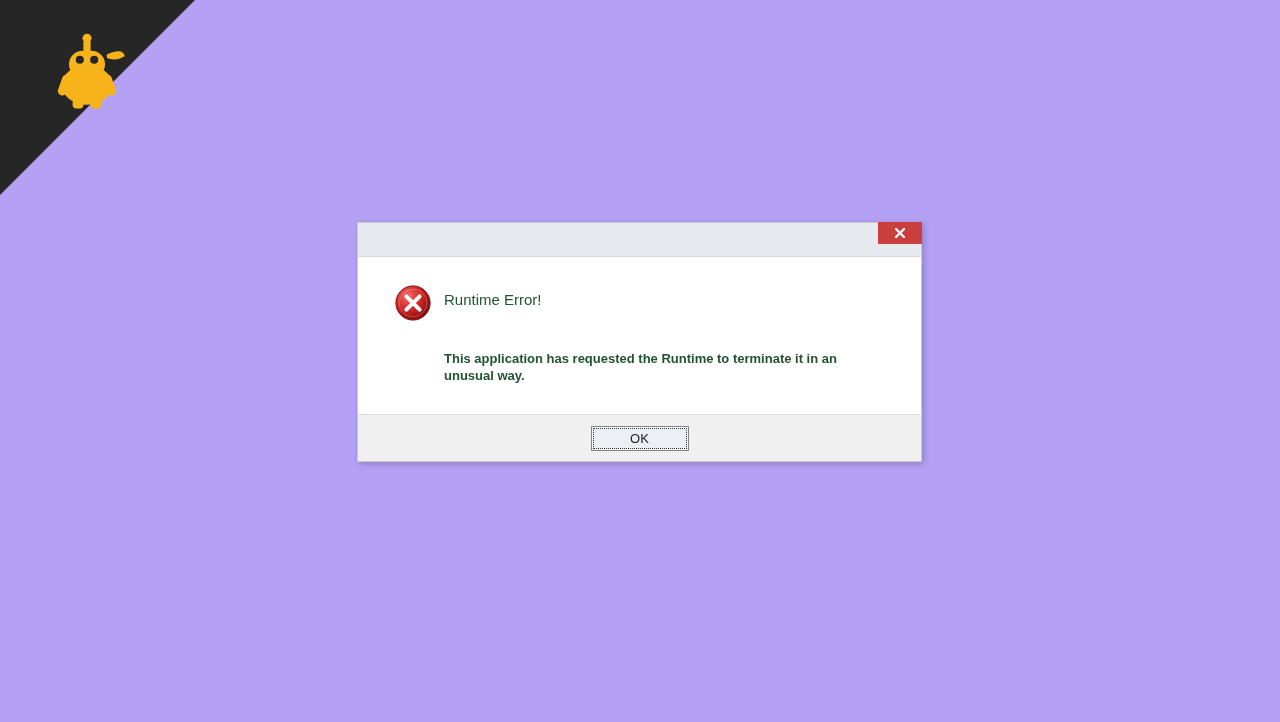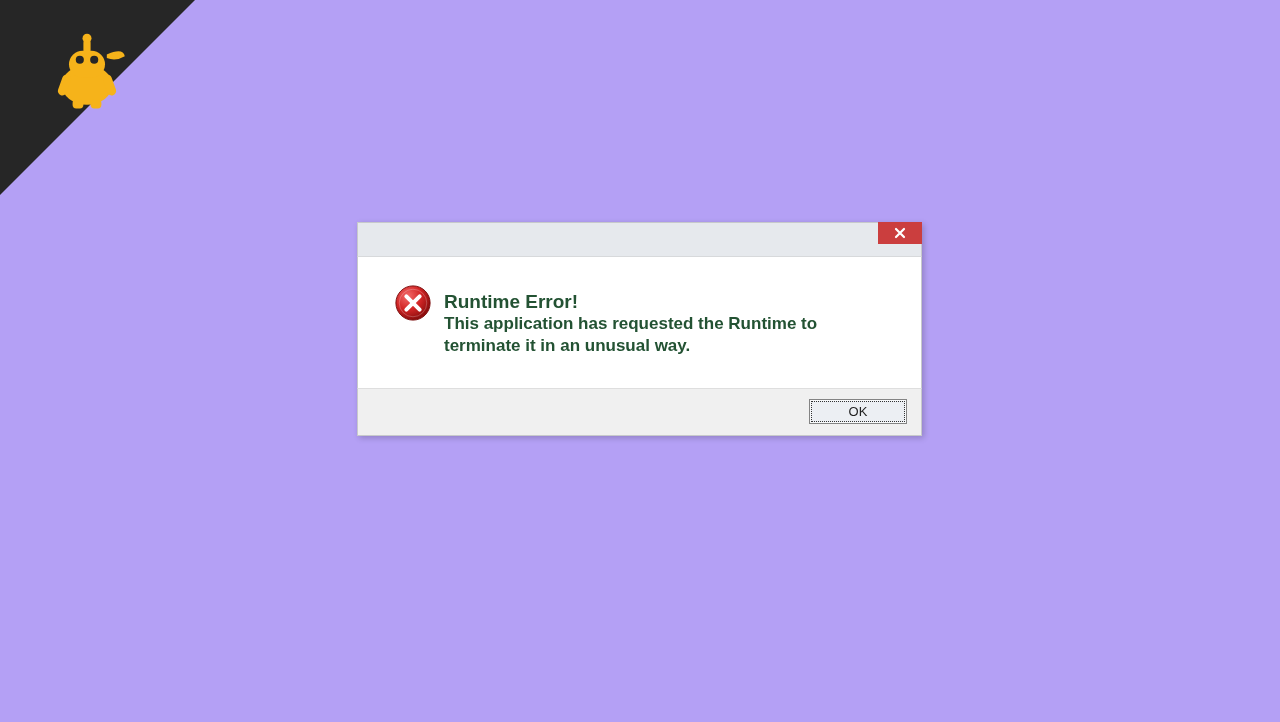--- a/index.html
+++ b/index.html
@@ -57,42 +57,42 @@
     gap: 12px;
   }
   .error-icon {
     width: 38px; height: 38px;
     flex: 0 0 38px;
     margin-top: -3px;
   }
   .error-icon svg { display:block; }
   .text-col { flex: 1; padding-top: 4px; }
   .dlg-title {
-    font-size: 19px;
+    font-size: 15px;
     color: #235233;
-    font-weight: 700;
+    font-weight: 400;
+    margin-bottom: 42px;
   }
   .dlg-body {
-    font-size: 17px;
+    font-size: 13px;
     line-height: 1.32;
     color: #235233;
     font-weight: 600;
     max-width: 430px;
   }
   .dlg-body .line1 { margin-bottom: 2px; }
 
   .footer {
     background: #f0f0f0;
     border: 1px solid #c7c9cb;
     border-top: 1px solid #dedede;
     height: 48px;
     display: flex;
-    justify-content: flex-end;
+    justify-content: center;
     align-items: center;
-    padding-right: 14px;
   }
   .ok-btn {
     width: 98px; height: 25px;
     background: #eceff3;
     border: 1px solid #848484;
     outline: 1px dotted #333;
     outline-offset: -3px;
     font-size: 13px;
     color: #222;
     display: flex; align-items: center; justify-content: center;

